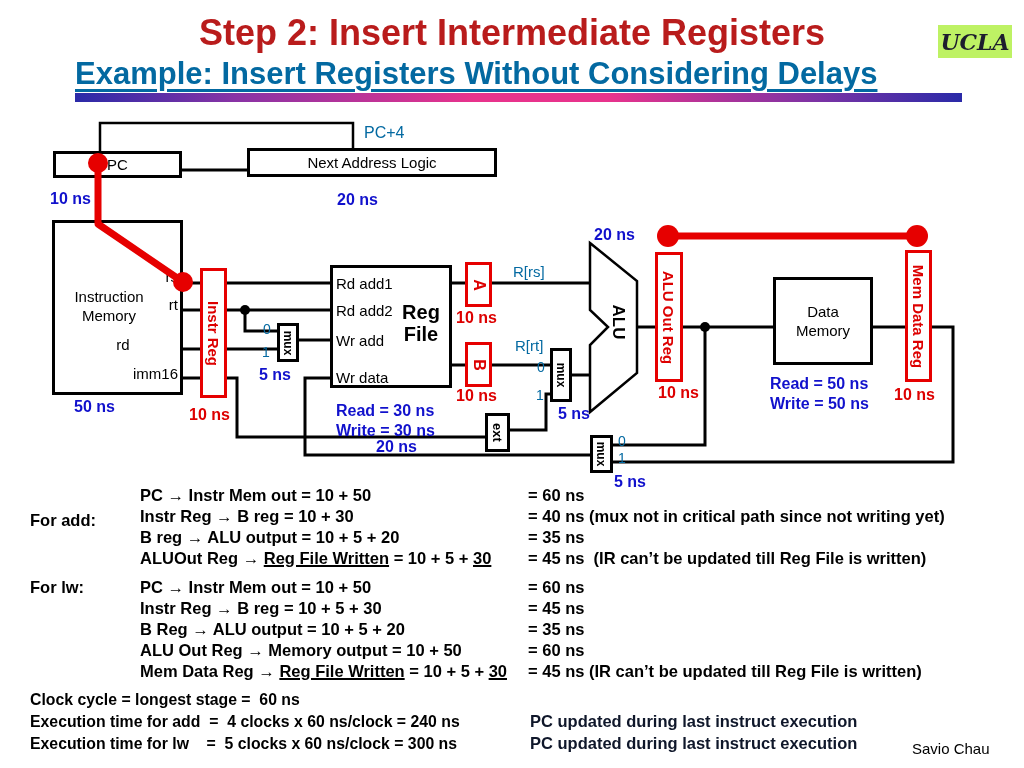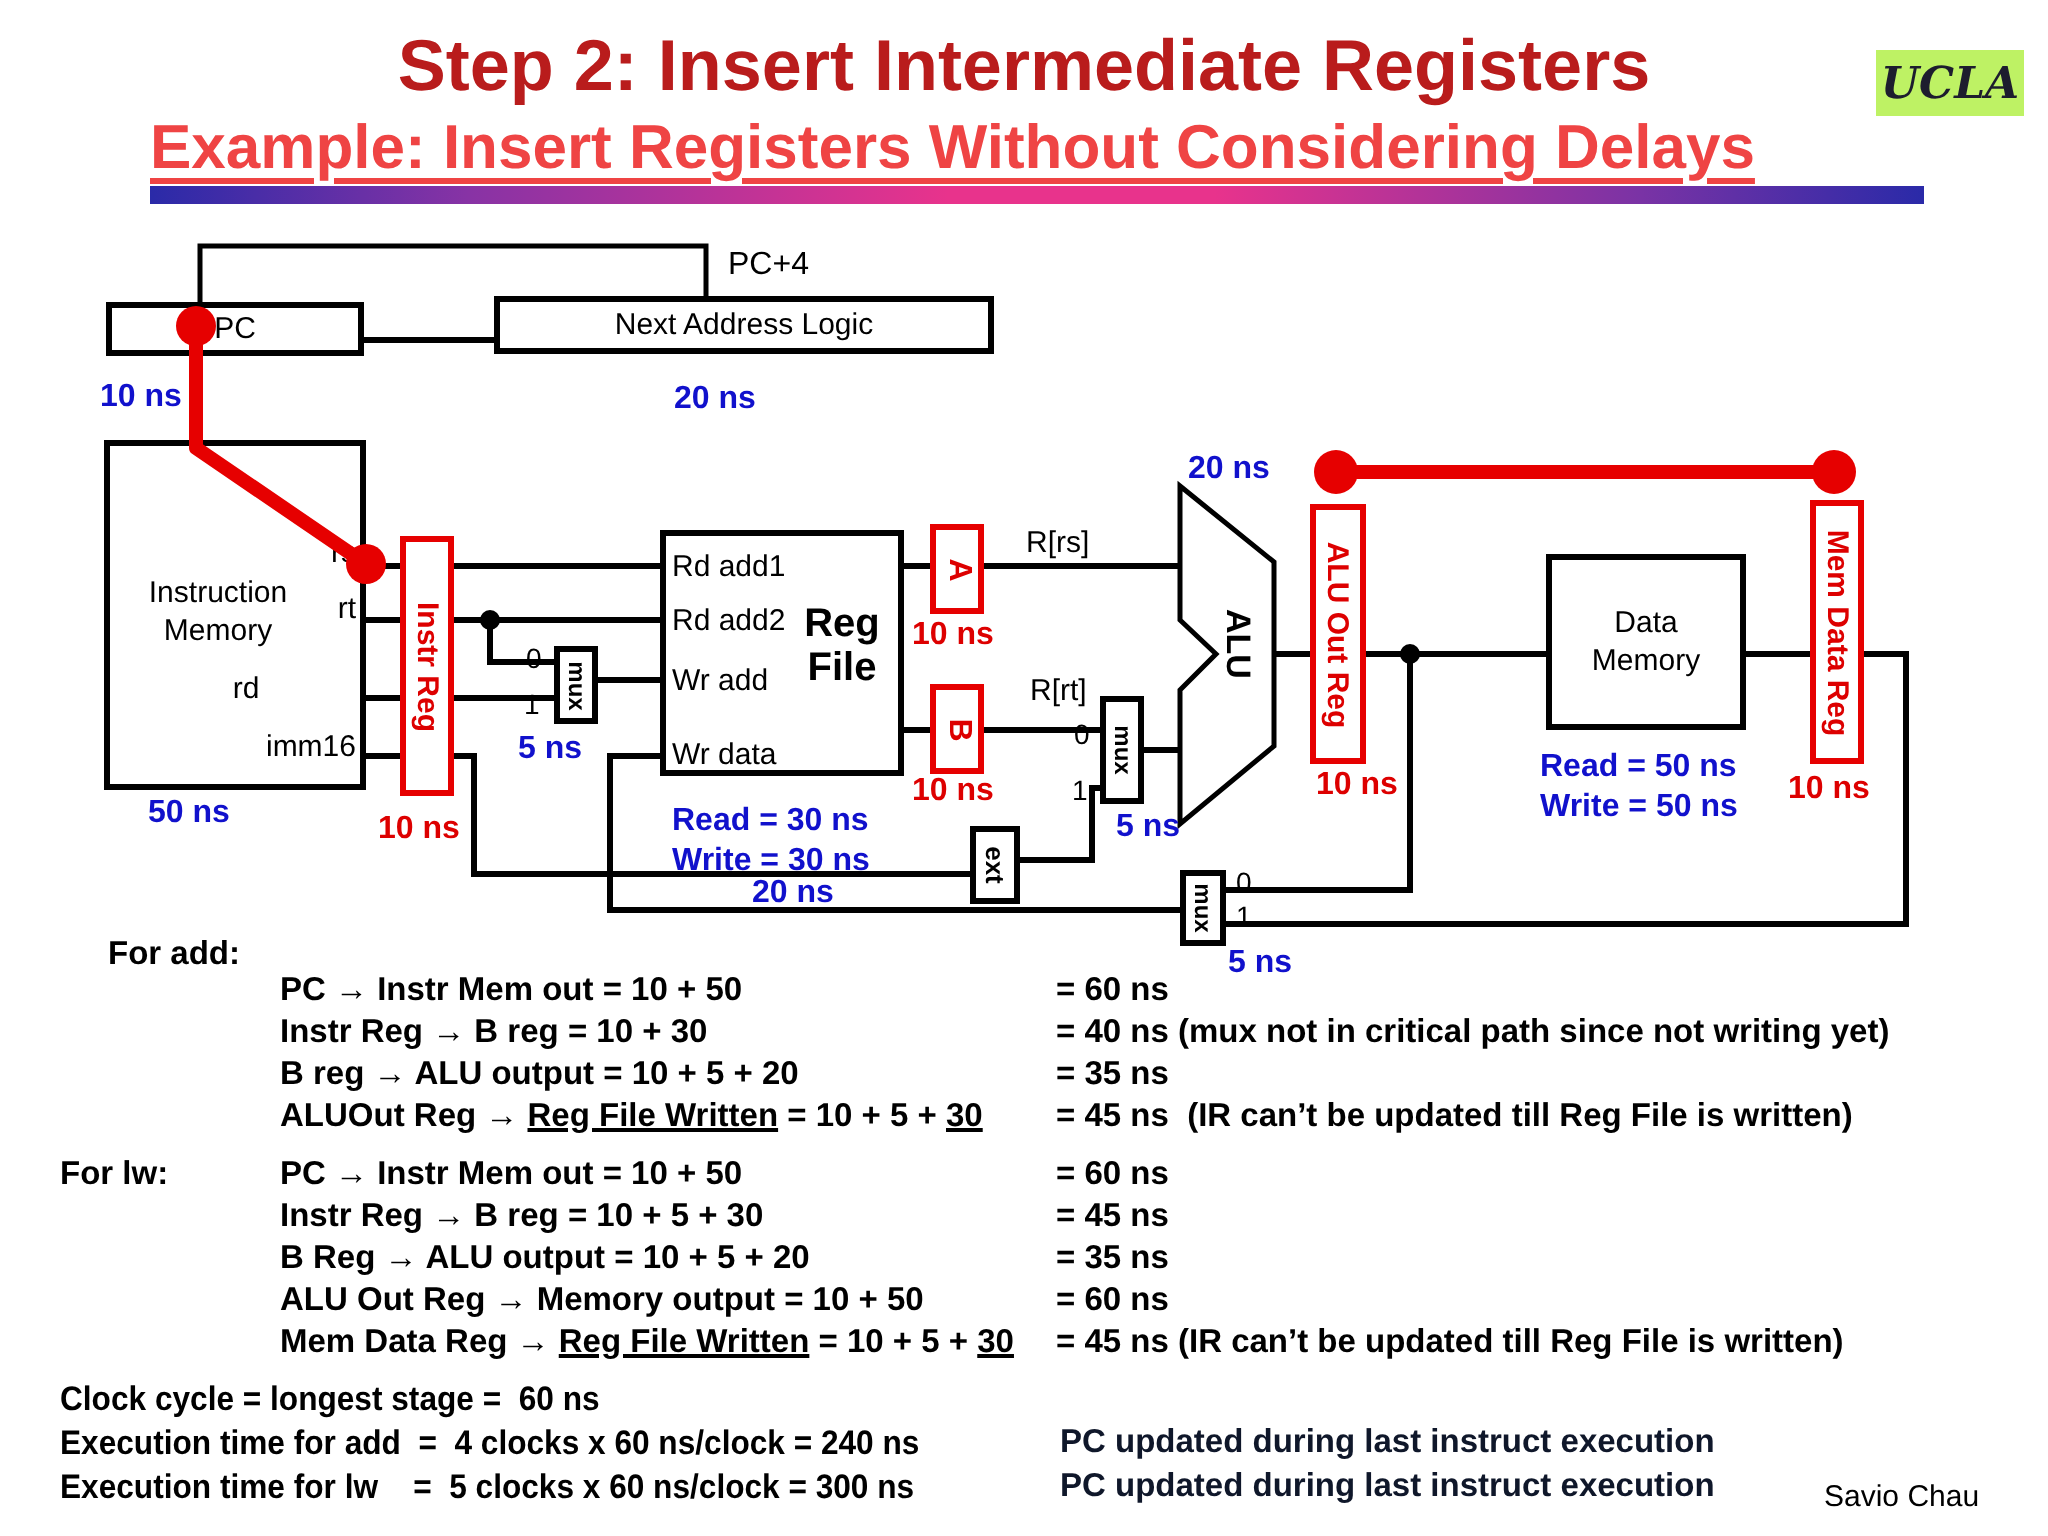--- a/index.html
+++ b/index.html
@@ -1,36 +1,36 @@
 <!DOCTYPE html>
 <html><head>
 <meta charset="utf-8">
 <style>
   html,body{margin:0;padding:0;background:#fff;}
   .slide{position:relative;width:1024px;height:768px;background:#fff;overflow:hidden;
          font-family:"Liberation Sans",sans-serif;color:#000;}
   .abs{position:absolute;}
   
   .title{left:0;top:12px;width:1024px;text-align:center;font-size:36px;font-weight:bold;color:#b91c1c;}
-  .subtitle{left:75px;top:56px;font-size:31px;font-weight:bold;color:#ef4444;
+  .subtitle{left:75px;top:56px;font-size:31px;font-weight:bold;color:#0369a1;
             text-decoration:underline;text-decoration-thickness:3px;text-underline-offset:5px;white-space:nowrap;}
   .gradbar{left:75px;top:93px;width:887px;height:9px;
            background:linear-gradient(90deg,#2a2aa8 0%,#8833a5 18%,#e8338c 45%,#e8338c 60%,#7a33a5 84%,#2a2aa8 100%);}
   .logo{left:938px;top:25px;width:74px;height:33px;background:#bef264;display:flex;align-items:center;justify-content:center;
         font-family:"DejaVu Serif",serif;font-style:italic;font-weight:bold;font-size:22px;color:#1d1d2e;}
   
   .box{position:absolute;box-sizing:border-box;border:3px solid #000;background:#fff;
        display:flex;align-items:center;justify-content:center;font-size:15px;}
   .vbox{position:absolute;box-sizing:border-box;background:#fff;display:flex;align-items:center;justify-content:center;}
   .vbox span{transform:rotate(90deg);white-space:nowrap;}
   .vbox.red{border:3px solid #e60000;color:#dd0000;font-weight:bold;font-size:15px;}
   .vbox.blk{border:3px solid #000;color:#000;font-size:12px;font-weight:bold;}
   .ns{position:absolute;font-size:16px;font-weight:bold;color:#1111cc;white-space:nowrap;}
   .ns.r{color:#dd0000;}
-  .plain{position:absolute;font-size:15px;color:#000000;white-space:nowrap;}
+  .plain{position:absolute;font-size:15px;color:#0369a1;white-space:nowrap;}
   .port{position:absolute;font-size:15px;color:#000;white-space:nowrap;}
   .bigname{position:absolute;font-size:20px;font-weight:bold;color:#000;text-align:center;line-height:22px;}
   .memname{position:absolute;font-size:15px;color:#000;text-align:center;line-height:19px;}
   .alulabel{position:absolute;font-size:17px;font-weight:bold;color:#000;}
   .alulabel span{display:inline-block;transform:rotate(90deg);}
   
   .alabel{position:absolute;left:30px;font-size:16.5px;font-weight:bold;white-space:pre;}
   .arow{position:absolute;left:140px;font-size:16.5px;font-weight:bold;white-space:pre;}
   .ares{position:absolute;left:528px;font-size:16.5px;font-weight:bold;white-space:pre;}
   .u{text-decoration:underline;text-decoration-thickness:2px;}
@@ -184,21 +184,21 @@
       <path d="M668,236 L917,236"></path>
     </g>
     <g fill="#e60000">
       <circle cx="98" cy="163" r="10"></circle>
       <circle cx="183" cy="282" r="10"></circle>
       <circle cx="668" cy="236" r="11"></circle>
       <circle cx="917" cy="236" r="11"></circle>
     </g>
   </svg>
 
-  <div class="alabel" style="top:468px;margin-left:24px;">For add:</div>
+  <div class="alabel" style="top:511px;">For add:</div>
   <div class="arow" style="top:486px;"><span>PC → Instr Mem out = 10 + 50</span><span class="u"></span><span></span><span class="u"></span></div>
   <div class="ares" style="top:486px;">= 60 ns</div>
   <div class="arow" style="top:507px;"><span>Instr Reg → B reg = 10 + 30</span><span class="u"></span><span></span><span class="u"></span></div>
   <div class="ares" style="top:507px;">= 40 ns (mux not in critical path since not writing yet)</div>
   <div class="arow" style="top:528px;"><span>B reg → ALU output = 10 + 5 + 20</span><span class="u"></span><span></span><span class="u"></span></div>
   <div class="ares" style="top:528px;">= 35 ns</div>
   <div class="arow" style="top:549px;"><span>ALUOut Reg → </span><span class="u">Reg File Written</span><span> = 10 + 5 + </span><span class="u">30</span></div>
   <div class="ares" style="top:549px;">= 45 ns  (IR can’t be updated till Reg File is written)</div>
 
   <div class="alabel" style="top:578px;">For lw:</div>

